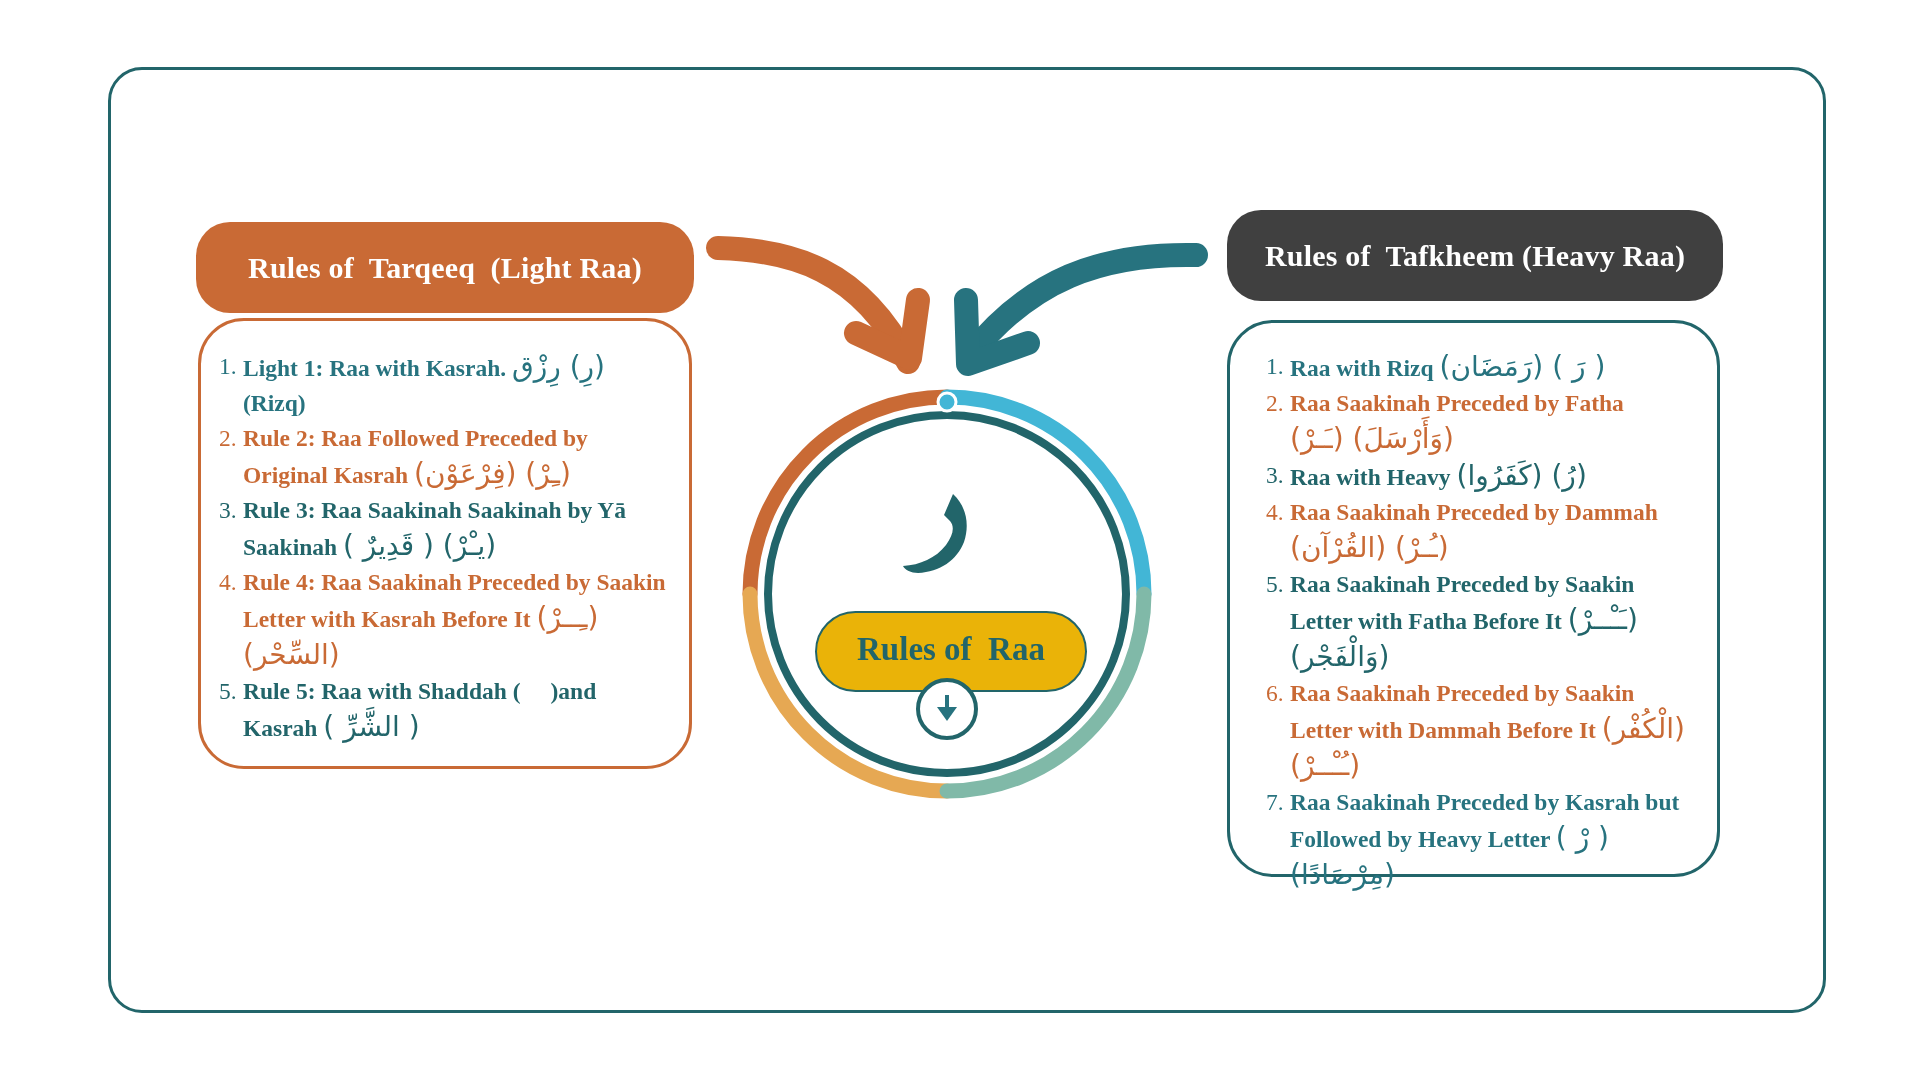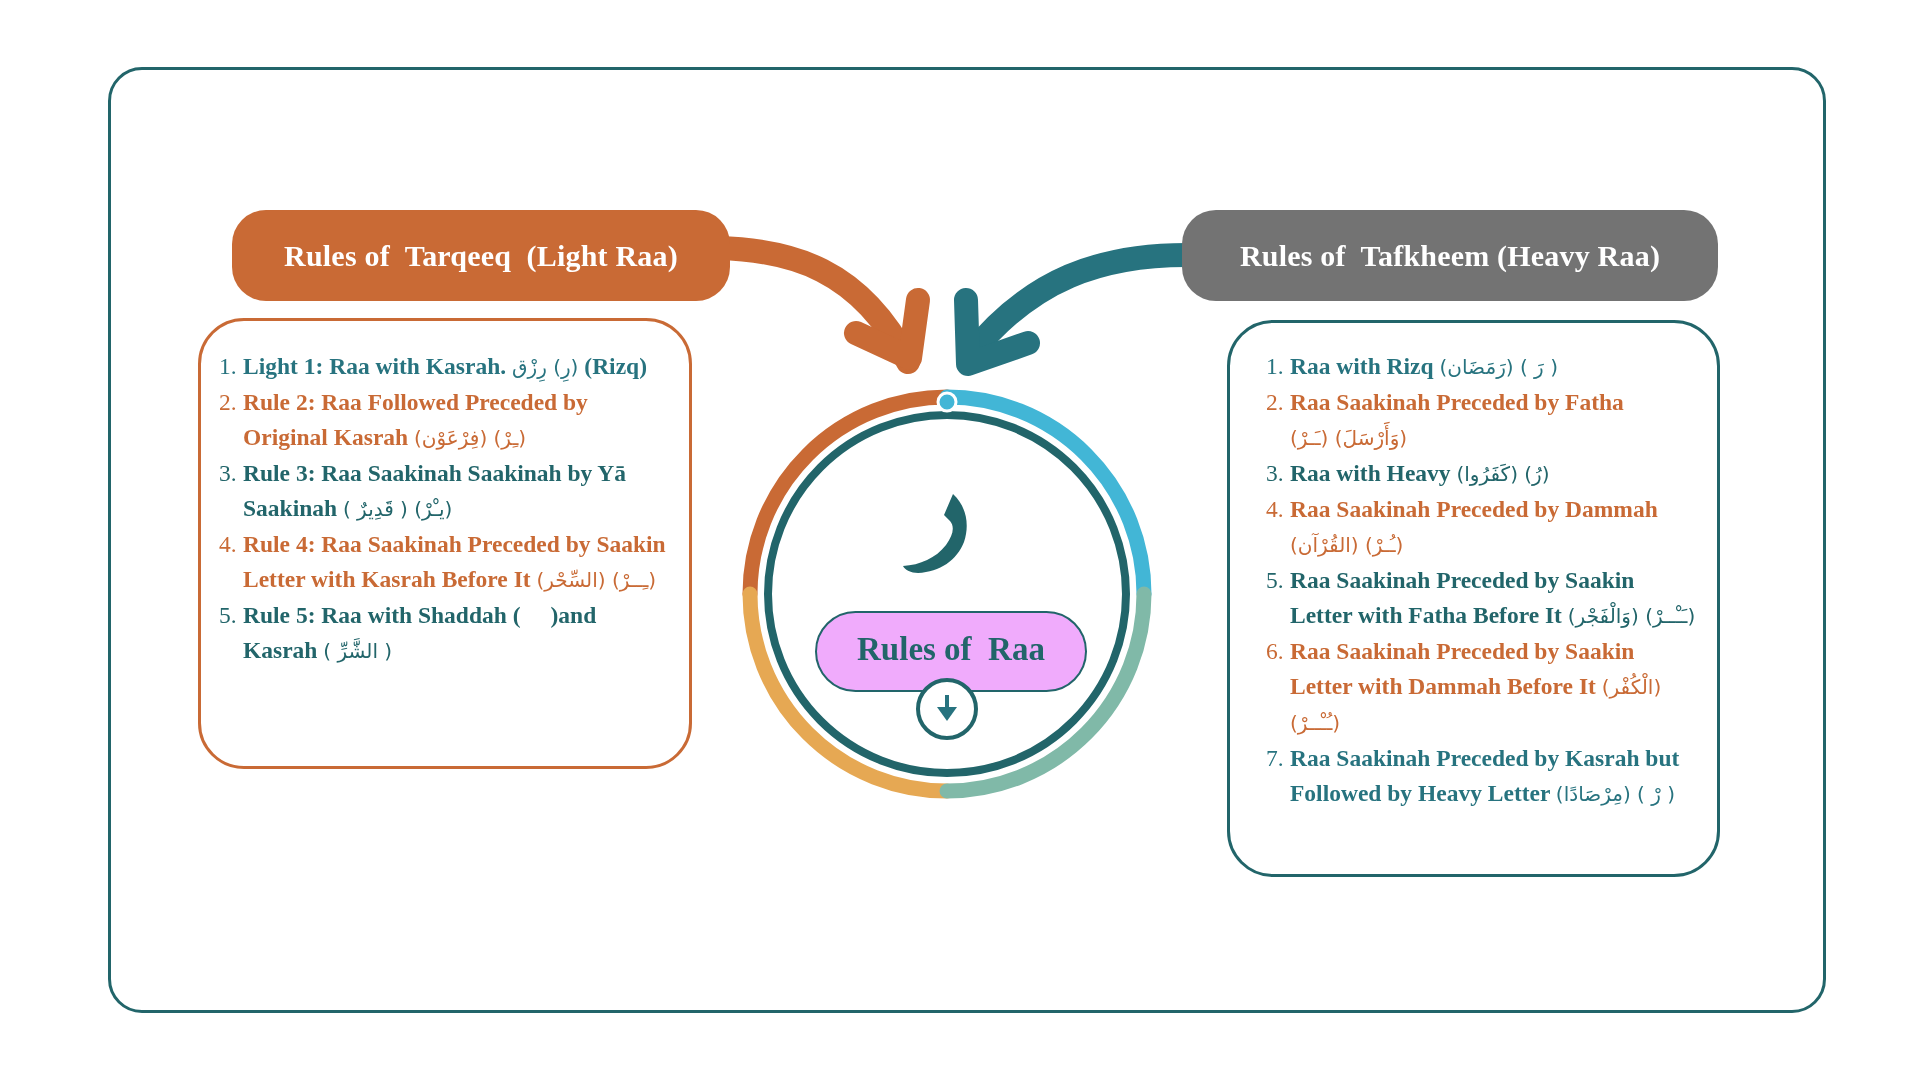--- a/index.html
+++ b/index.html
@@ -3,36 +3,36 @@
 <meta charset="utf-8">
 <style>
   html, body { margin: 0; padding: 0; background: #ffffff; }
   body { width: 1920px; height: 1080px; position: relative; overflow: hidden;
          font-family: "Liberation Serif", "DejaVu Serif", serif; }
   .frame { position: absolute; left: 108px; top: 67px; width: 1712px; height: 940px;
            border: 3px solid #22656a; border-radius: 34px; box-sizing: content-box; }
   .header { position: absolute; height: 91px; border-radius: 34px; color: #ffffff;
             display: flex; align-items: center; justify-content: center;
             font-size: 30px; font-weight: bold; white-space: pre; letter-spacing: 0.2px; }
-  .header.left { left: 196px; top: 210px; width: 498px; background: #c96a35; margin-left: 36px; }
-  .header.right { left: 1182px; top: 210px; width: 536px; background: #737373; }
+  .header.left { left: 196px; top: 222px; width: 498px; background: #c96a35; }
+  .header.right { left: 1227px; top: 210px; width: 496px; background: #404040; }
   .listbox { position: absolute; background: #fff; box-sizing: border-box; border-radius: 46px; }
   .listbox.left { left: 198px; top: 318px; width: 494px; height: 451px; border: 3px solid #c96a35; padding: 28px 20px 0 18px; }
   .listbox.right { left: 1227px; top: 320px; width: 493px; height: 557px; border: 3px solid #22656a; padding: 26px 20px 0 36px; }
   ol.rules { list-style: none; margin: 0; padding: 0; }
   ol.rules li { display: flex; font-size: 23.5px; line-height: 35px; font-weight: bold; }
   ol.rules li .num { font-weight: normal; flex: 0 0 auto; width: 24px; text-align: left; }
   ol.rules li .txt { flex: 1 1 auto; }
-  ol.rules li .ar { font-family: "DejaVu Sans", sans-serif; font-weight: normal; font-size: 20px; unicode-bidi: isolate; }
+  ol.rules li .ar { font-family: "DejaVu Sans", sans-serif; font-weight: normal; font-size: 28px; unicode-bidi: isolate; }
   .c-teal { color: #27737f; }
   .c-dteal { color: #22656a; }
   .c-orange { color: #c96a35; }
   svg.overlay { position: absolute; left: 0; top: 0; }
   .pill { position: absolute; left: 815px; top: 611px; width: 272px; height: 81px;
-          border: 2px solid #22656a; border-radius: 41px; box-sizing: border-box; background: #f0abfc;
+          border: 2px solid #22656a; border-radius: 41px; box-sizing: border-box; background: #eab308;
           display: flex; align-items: center; justify-content: center;
           color: #22656a; font-weight: bold; font-size: 33px; padding-bottom: 4px; white-space: pre; }
   .downbtn { position: absolute; left: 916px; top: 678px; width: 62px; height: 62px;
              border: 4px solid #22656a; border-radius: 50%; box-sizing: border-box; background: #fff;
              display: flex; align-items: center; justify-content: center; }
 </style>
 </head>
 <body>
 
 <div class="frame"></div>

